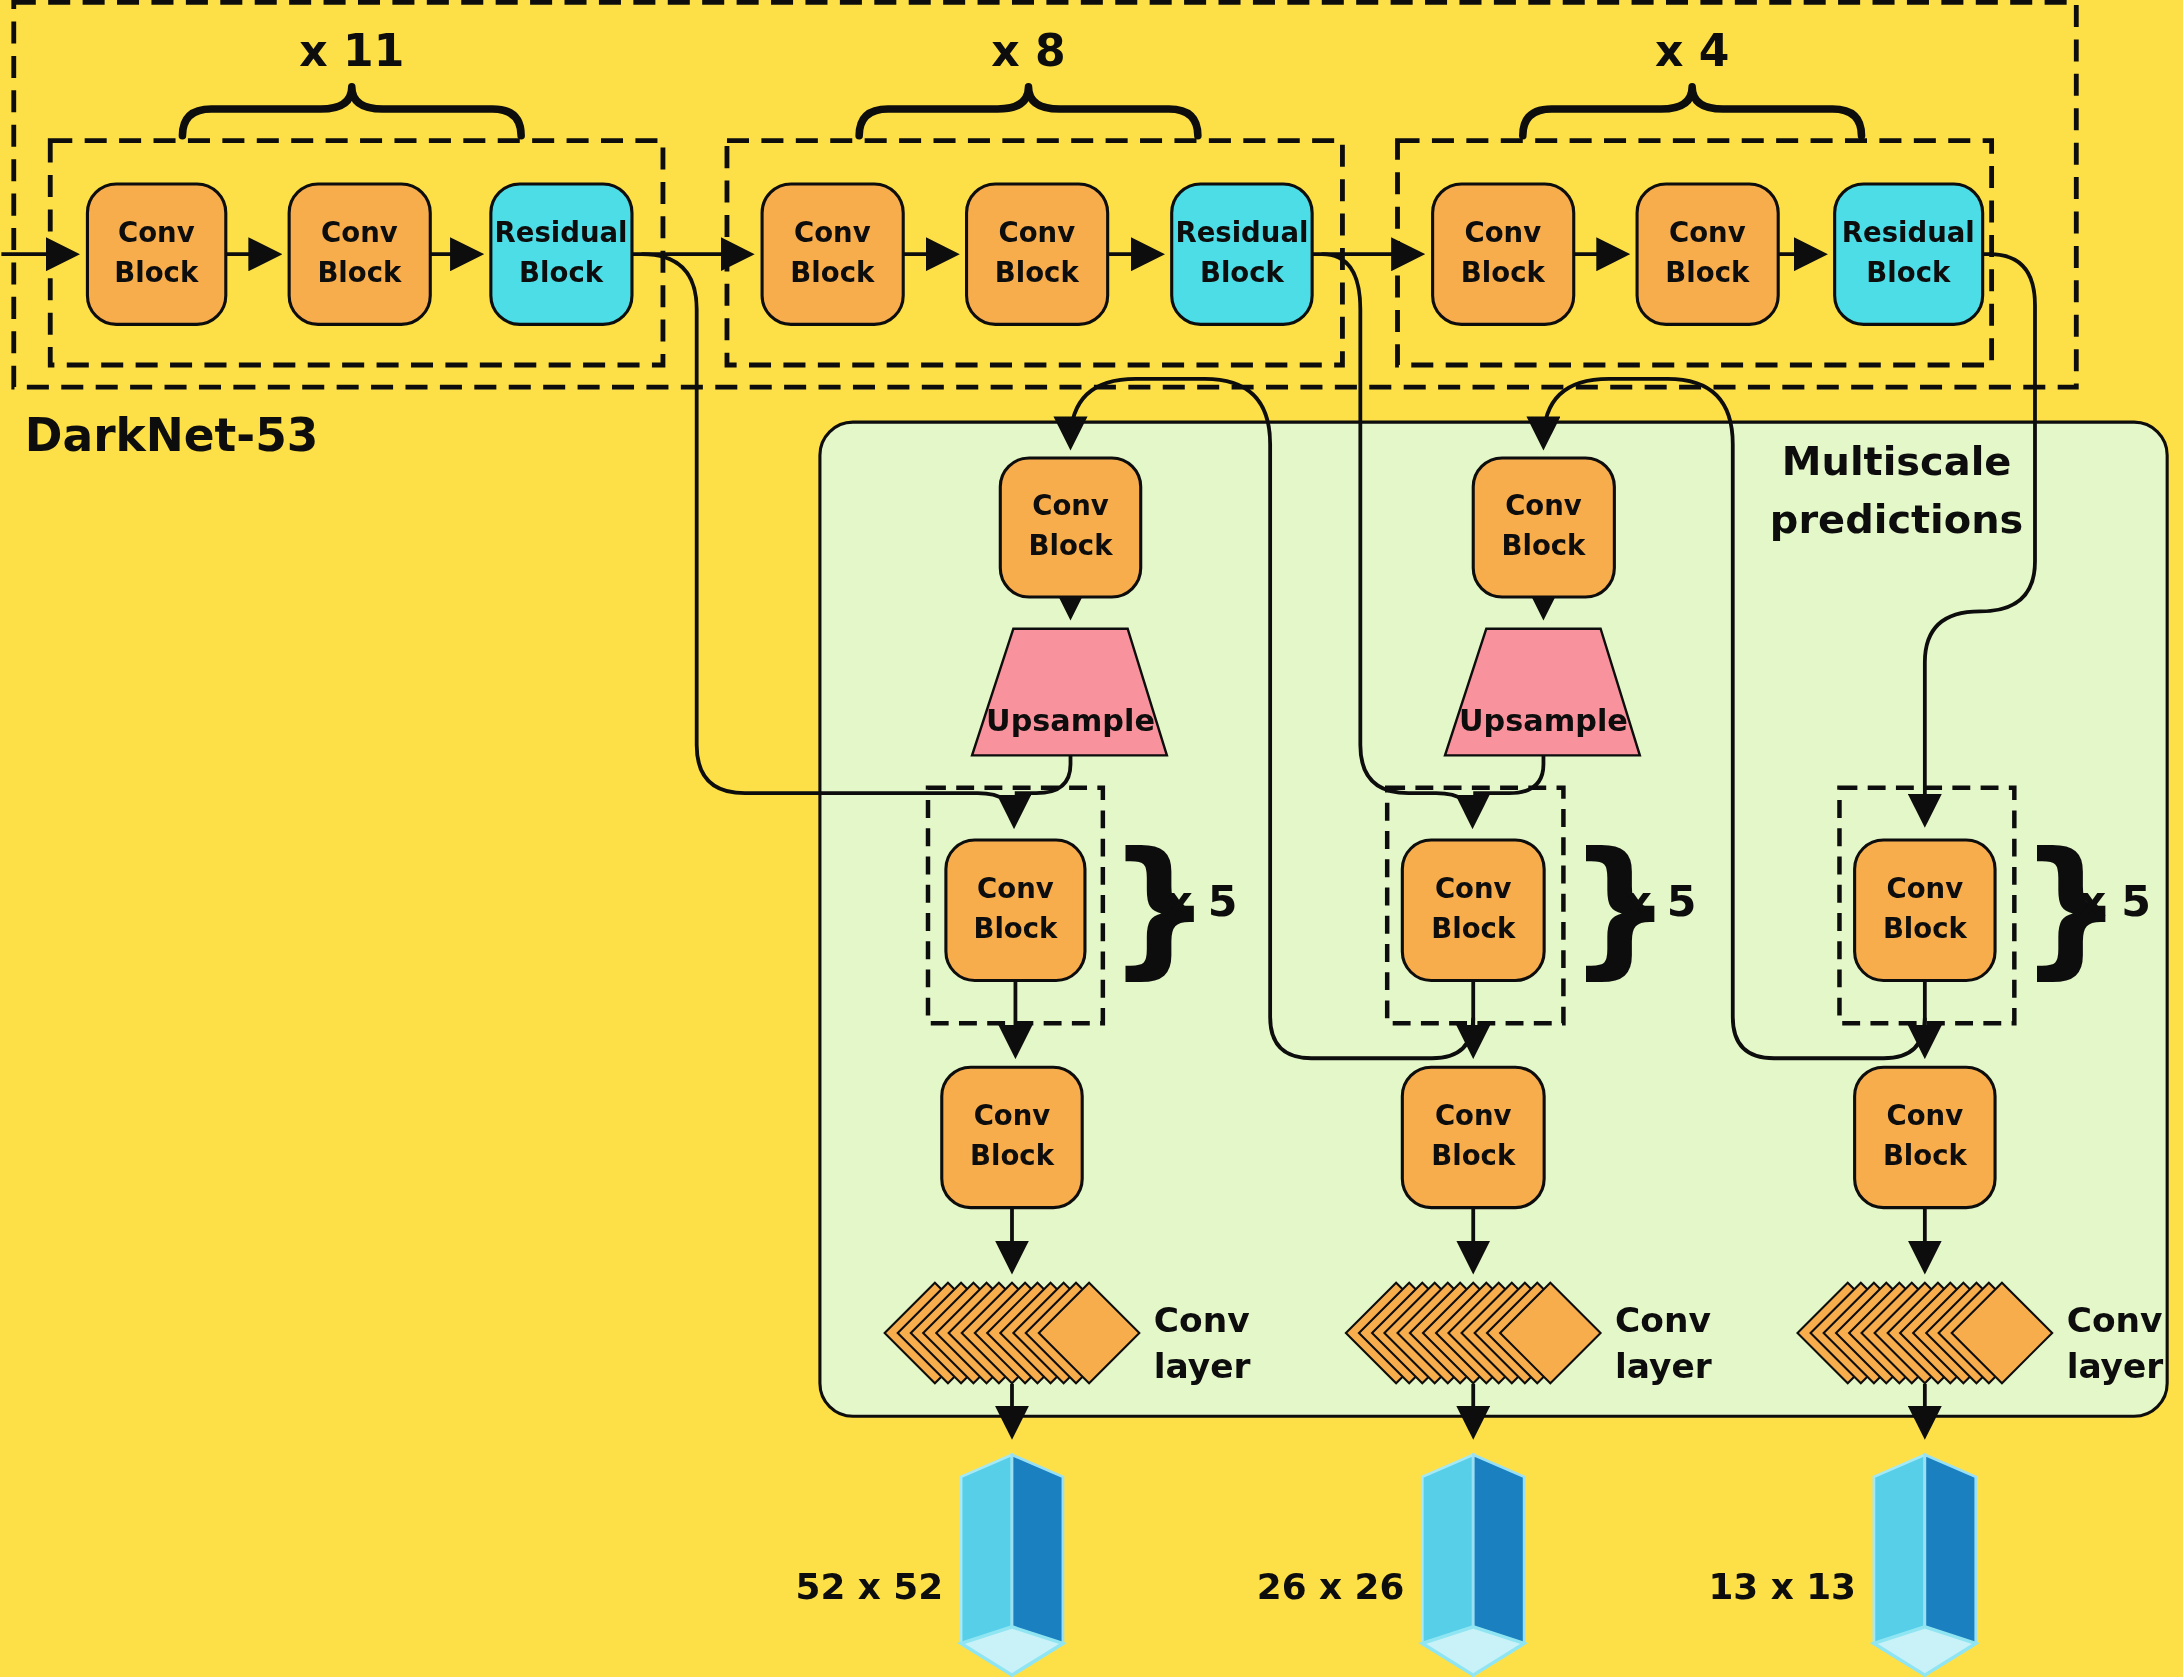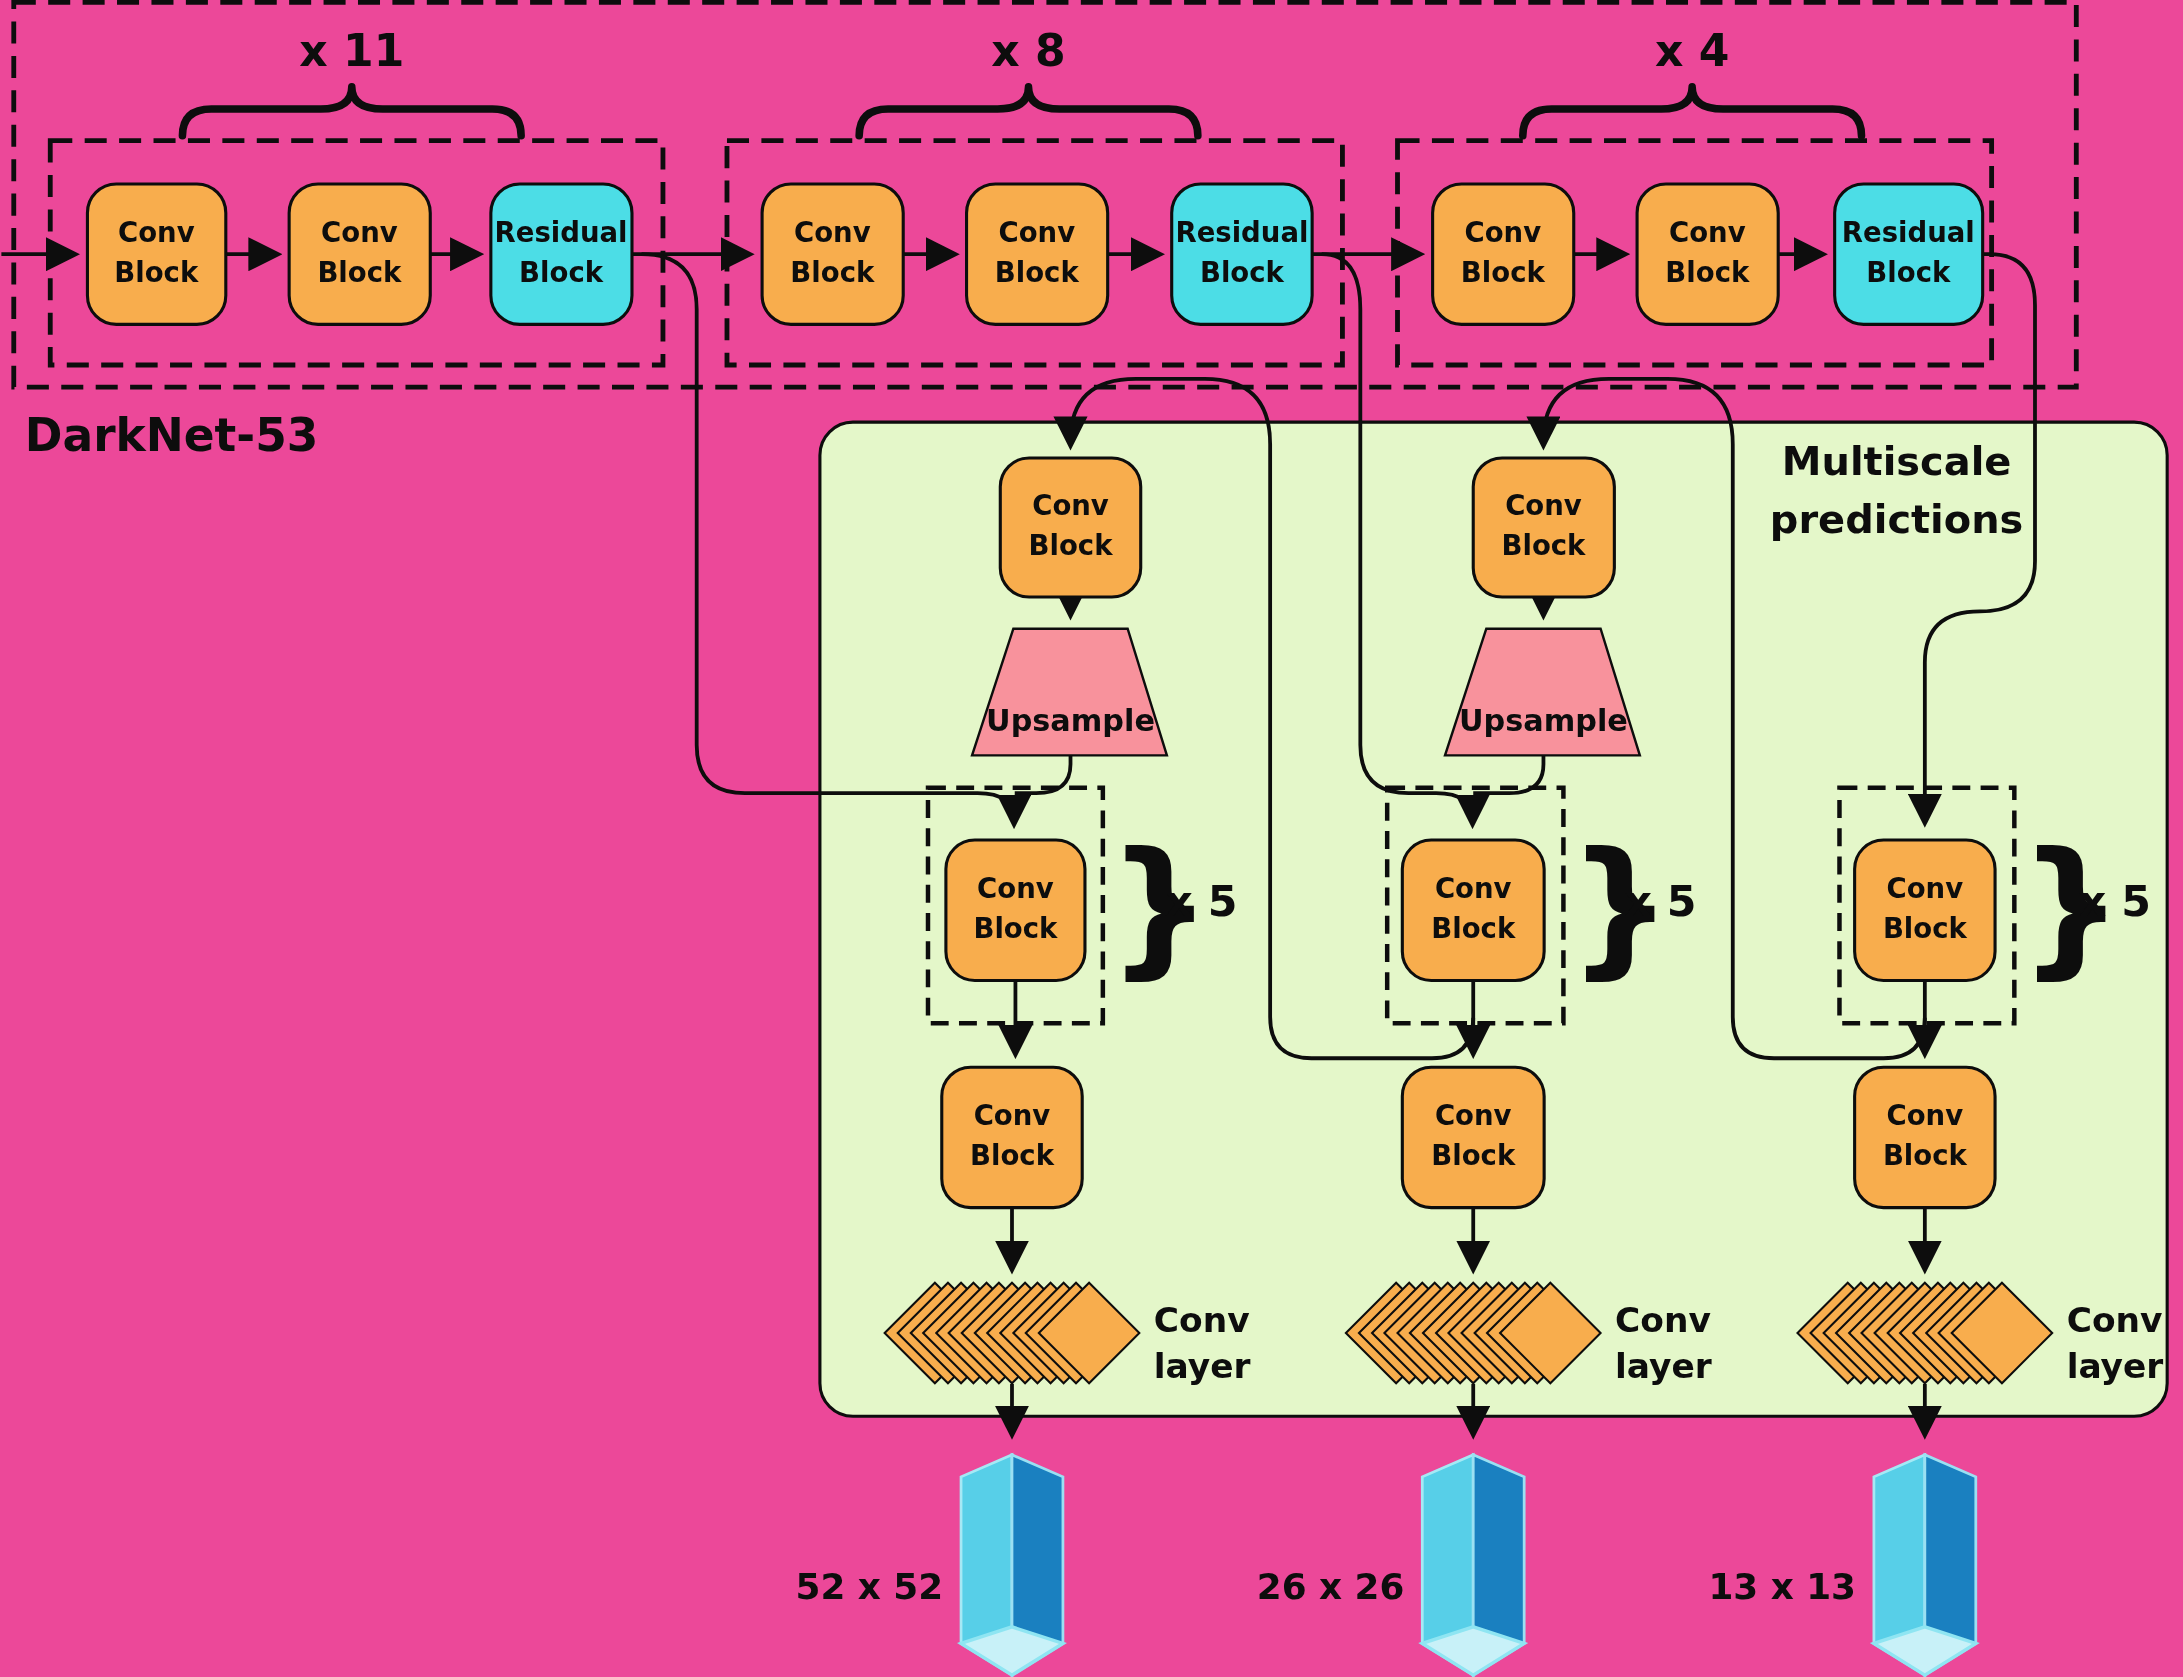--- a/index.html
+++ b/index.html
@@ -1,16 +1,16 @@
 <!DOCTYPE html>
 <html style="font-size:11px"><head>
 <meta charset="utf-8">
 <style>
   html,body{margin:0;padding:0;background:#ffffff;}
-  .stage{position:relative;width:2183px;height:1678px;background:#ec4899;overflow:hidden;}
+  .stage{position:relative;width:2183px;height:1678px;background:#fde047;overflow:hidden;}
   svg{position:absolute;left:0;top:0;}
   text{font-family:"DejaVu Sans","Liberation Sans",sans-serif;fill:#0d0d0d;}
   .blk-label{font-size:40px;font-weight:bold;text-anchor:middle;}
   .rep-label{font-size:64px;font-weight:bold;text-anchor:middle;}
   .title-label{font-size:66px;font-weight:bold;text-anchor:start;}
   .ms-label{font-size:58px;font-weight:bold;text-anchor:middle;}
   .up-label{font-size:44px;font-weight:bold;text-anchor:middle;}
   .x5-label{font-size:62px;font-weight:bold;text-anchor:middle;}
   .brace-char{font-size:215px;font-weight:bold;text-anchor:start;}
   .layer-label{font-size:50px;font-weight:bold;text-anchor:start;}

